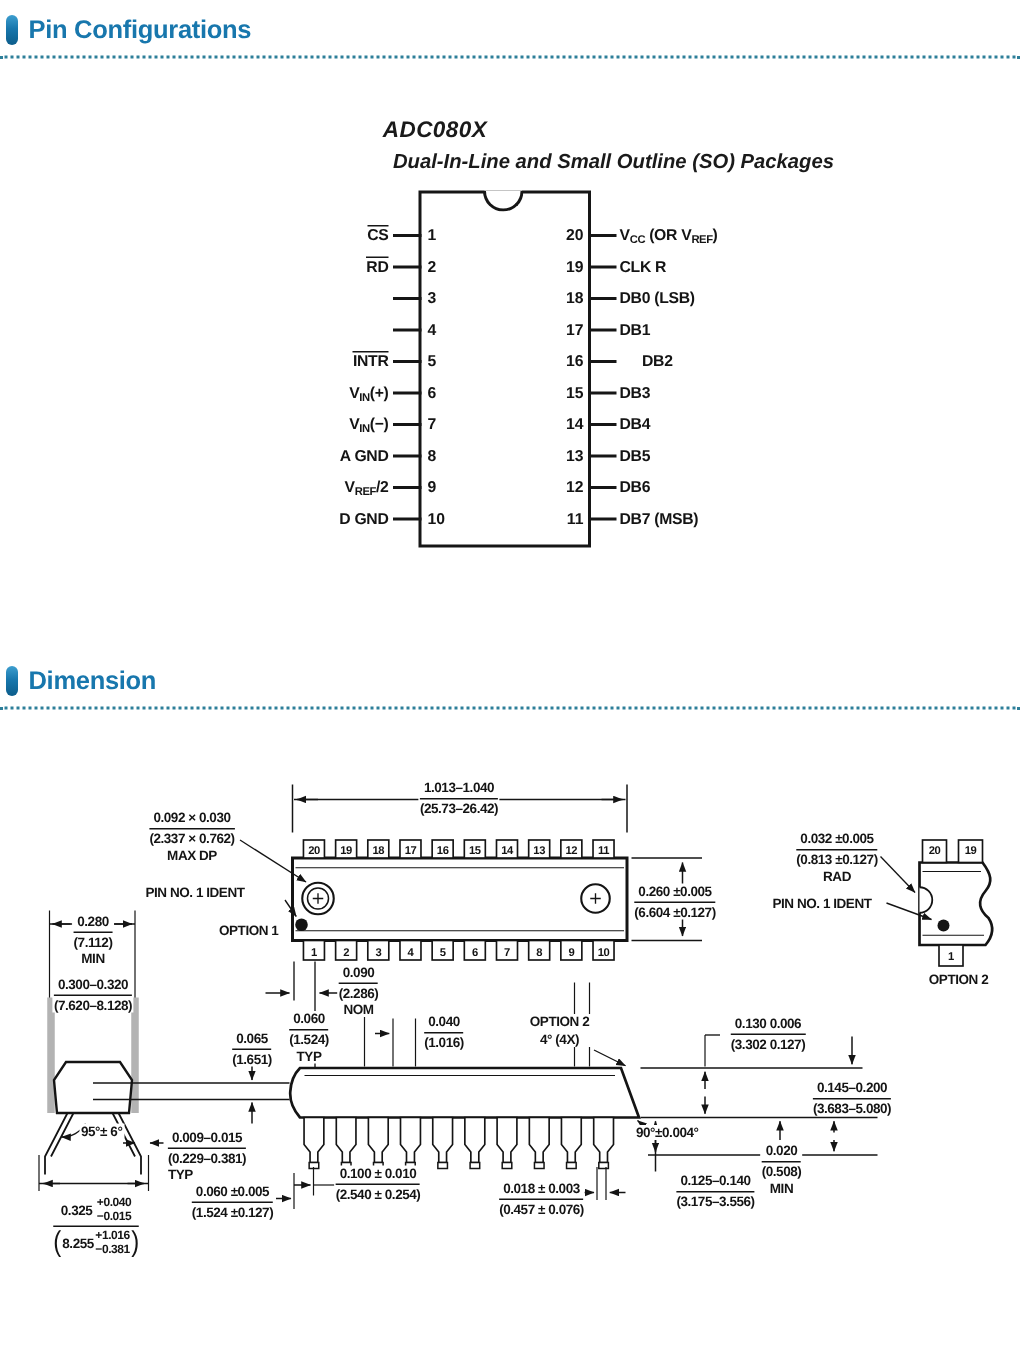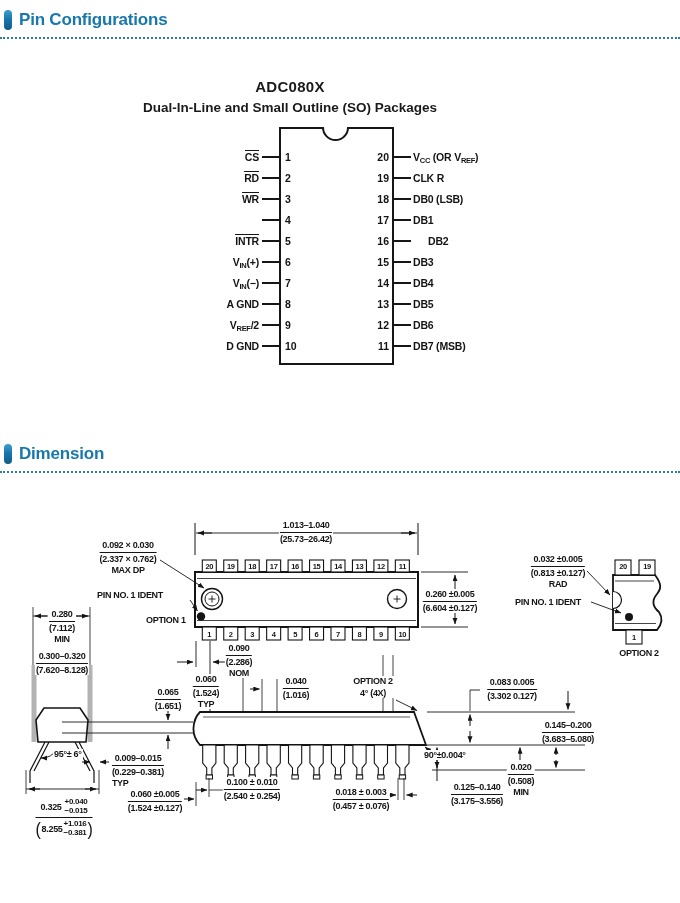--- a/index.html
+++ b/index.html
@@ -9,23 +9,23 @@
 
   
   .sech{position:absolute;left:4px;display:flex;align-items:flex-start;gap:7px;height:24px;}
   .baricon{width:8px;height:20px;border-radius:4px;
            background:linear-gradient(180deg,#3d9ecf 0%,#1877ad 45%,#0c5d8b 100%);}
   .sech .t{font-size:17px;font-weight:bold;color:#1877ad;letter-spacing:-0.2px;}
   .dotline{position:absolute;left:0;width:680px;border-top:2px dotted #2d7f99;height:0;}
 
   
   .figtitle{position:absolute;left:0;width:556px;box-sizing:border-box;padding-left:24px;
-            text-align:center;font-weight:bold;color:#1a1a1a;}
+            text-align:center;font-weight:bold;color:#1a1a1a;font-style:italic;}
   .t1{top:78px;font-size:15px;letter-spacing:0.3px;}
-  .t2{top:100px;font-size:13.5px;}
+  .t2{top:100px;font-size:13.5px;text-align:right;}
   .dipbody{position:absolute;left:279px;top:127px;width:115px;height:238px;box-sizing:border-box;
            border:2.2px solid #161616;background:#fff;}
   .dipnotch{position:absolute;left:322px;top:127px;width:27px;height:14px;background:#fff;
             border:2.2px solid #161616;border-top:none;border-radius:0 0 14px 14px;box-sizing:border-box;}
   .plab{position:absolute;height:18px;line-height:18px;font-weight:bold;font-size:10.5px;white-space:nowrap;letter-spacing:-0.2px;}
   .plab-l{left:0;width:259px;text-align:right;}
   .plab-r{left:413px;width:250px;text-align:left;}
   .pnum{position:absolute;height:18px;line-height:18px;font-weight:bold;font-size:10.5px;}
   .pnum-l{left:285px;}
   .pnum-r{left:336px;width:53px;text-align:right;}
@@ -63,21 +63,20 @@
 <div class="figtitle t2">Dual-In-Line and Small Outline (SO) Packages</div>
 <div class="dipbody"></div>
 <div class="dipnotch"></div>
 <div id="dip-rows" class="abs" style="left:0;top:0;width:680px;height:440px;">
     <div class="plab plab-l" style="top: 148px;"><span class="ovl">CS</span></div>
     <div class="stub" style="left: 262px; width: 19px; top: 156px;"></div>
     <div class="pnum pnum-l" style="top: 148px;">1</div>
     <div class="plab plab-l" style="top: 169px;"><span class="ovl">RD</span></div>
     <div class="stub" style="left: 262px; width: 19px; top: 177px;"></div>
     <div class="pnum pnum-l" style="top: 169px;">2</div>
-    <div class="plab plab-l" style="top: 190px;"><span class="ovl">WR</span></div>
     <div class="stub" style="left: 262px; width: 19px; top: 198px;"></div>
     <div class="pnum pnum-l" style="top: 190px;">3</div>
     <div class="stub" style="left: 262px; width: 19px; top: 219px;"></div>
     <div class="pnum pnum-l" style="top: 211px;">4</div>
     <div class="plab plab-l" style="top: 232px;"><span class="ovl">INTR</span></div>
     <div class="stub" style="left: 262px; width: 19px; top: 240px;"></div>
     <div class="pnum pnum-l" style="top: 232px;">5</div>
     <div class="plab plab-l" style="top: 253px;"><span>V</span><span class="sub">IN</span><span>(+)</span></div>
     <div class="stub" style="left: 262px; width: 19px; top: 261px;"></div>
     <div class="pnum pnum-l" style="top: 253px;">6</div>
@@ -337,21 +336,21 @@
   </div>
   <div class="dim" style="left:296px;top:176px;">
     <span class="fr-top">0.040</span>
     <span class="fr-bot">(1.016)</span>
   </div>
   <div class="dim nb" style="left:373px;top:176px;">
     <span class="fr-top">OPTION 2</span>
     <span class="fr-bot">4° (4X)</span>
   </div>
   <div class="dim" style="left:512px;top:177px;">
-    <span class="fr-top">0.083  0.005</span>
+    <span class="fr-top">0.130  0.006</span>
     <span class="fr-bot">(3.302  0.127)</span>
   </div>
   <div class="dim" style="left:568px;top:220px;">
     <span class="fr-top">0.145–0.200</span>
     <span class="fr-bot">(3.683–5.080)</span>
   </div>
   <div class="dim noc" style="left:423px;top:250px;">
     <span>90°±0.004°</span>
   </div>
   <div class="dim" style="left:138px;top:253px;">

